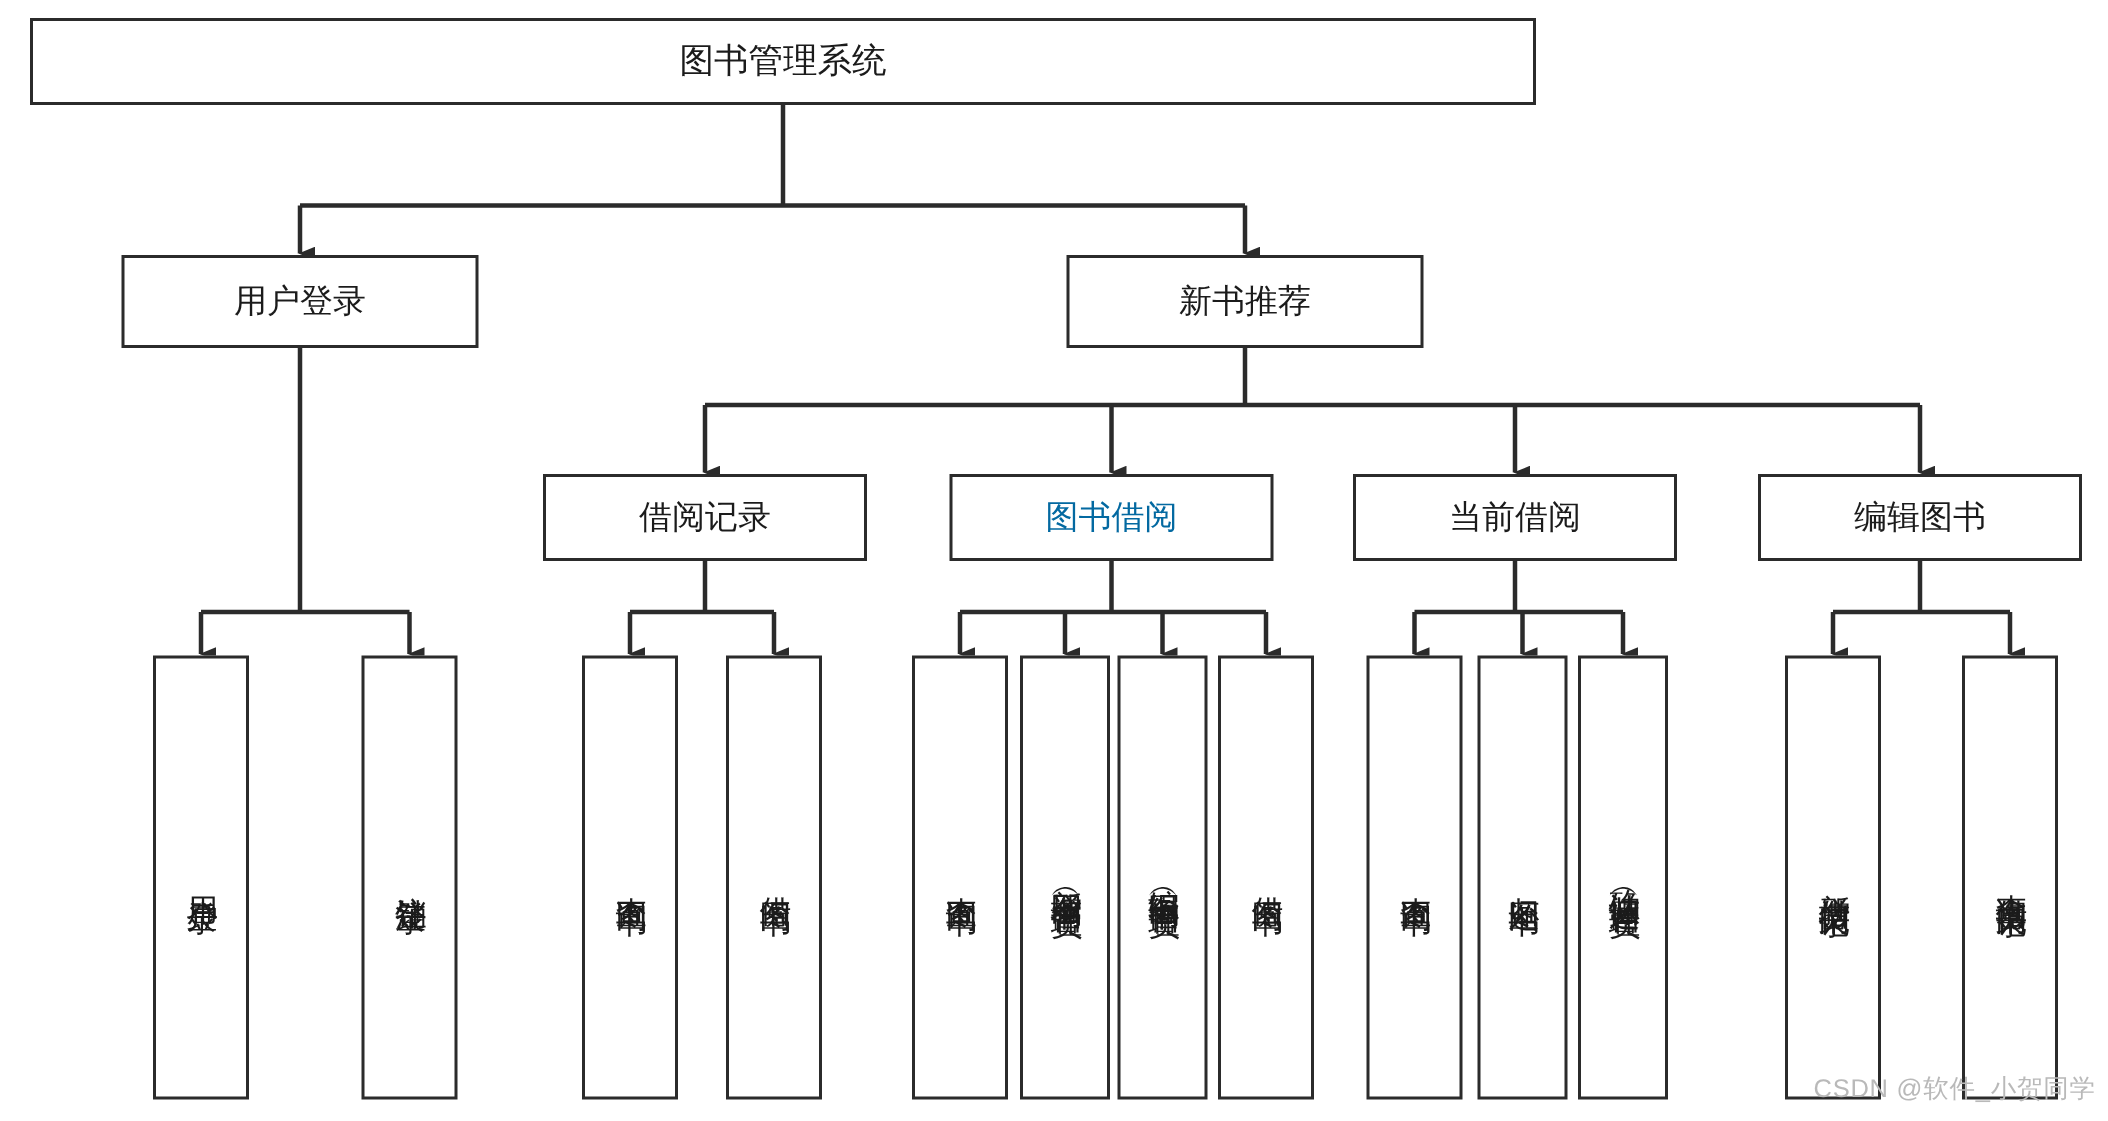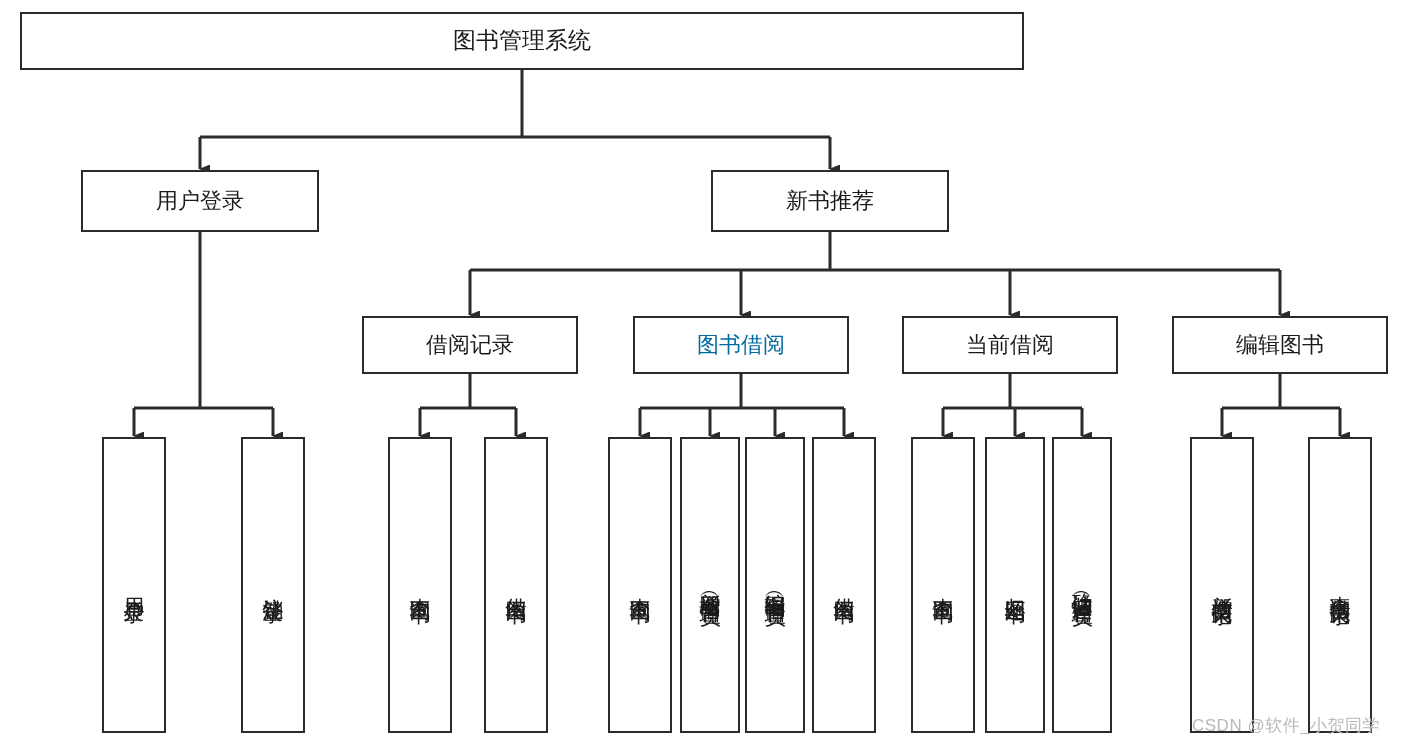--- a/index.html
+++ b/index.html
@@ -168,15 +168,15 @@
         <span class="node-label" style="color: rgb(27, 27, 27);">确认归还（管理员）</span>
       </div>
       <div class="node-box vertical" style="left: 1190px; top: 437px; width: 64px; height: 296px; border-color: rgb(43, 43, 43); background: rgb(255, 255, 255);">
         <span class="node-label" style="color: rgb(27, 27, 27);">新增借阅记录</span>
       </div>
       <div class="node-box vertical" style="left: 1308px; top: 437px; width: 64px; height: 296px; border-color: rgb(43, 43, 43); background: rgb(255, 255, 255);">
         <span class="node-label" style="color: rgb(27, 27, 27);">查询借阅记录</span>
       </div>
     </div>
 
-  <div class="watermark" style="left: 1192px; top: 714px; color: rgb(185, 185, 185);">CSDN @软件_小贺同学</div>
+  <div class="watermark" style="left: 1192px; top: 714px; color: rgb(185, 185, 185); padding-left: 17px;">CSDN @软件_小贺同学</div>
 
 </div>
 
 </body></html>

